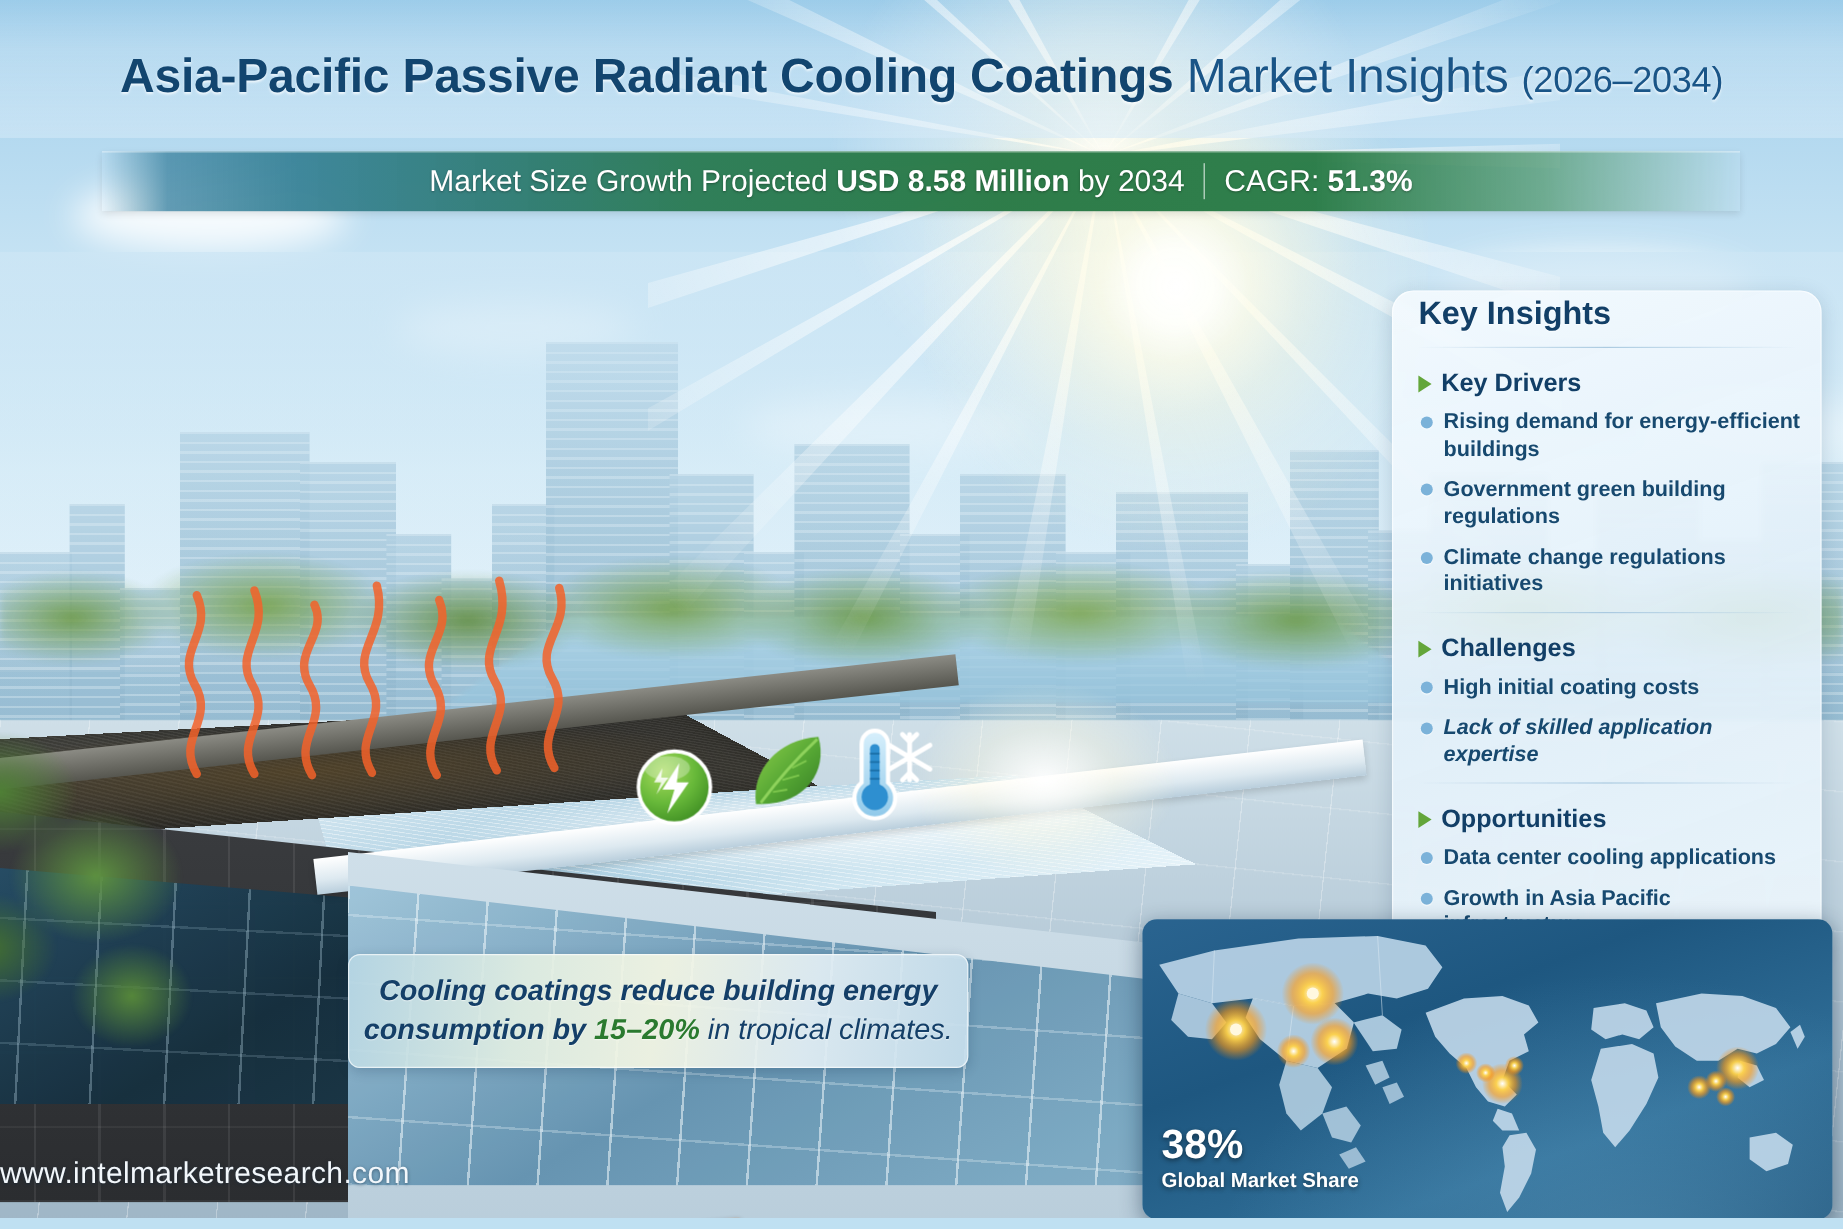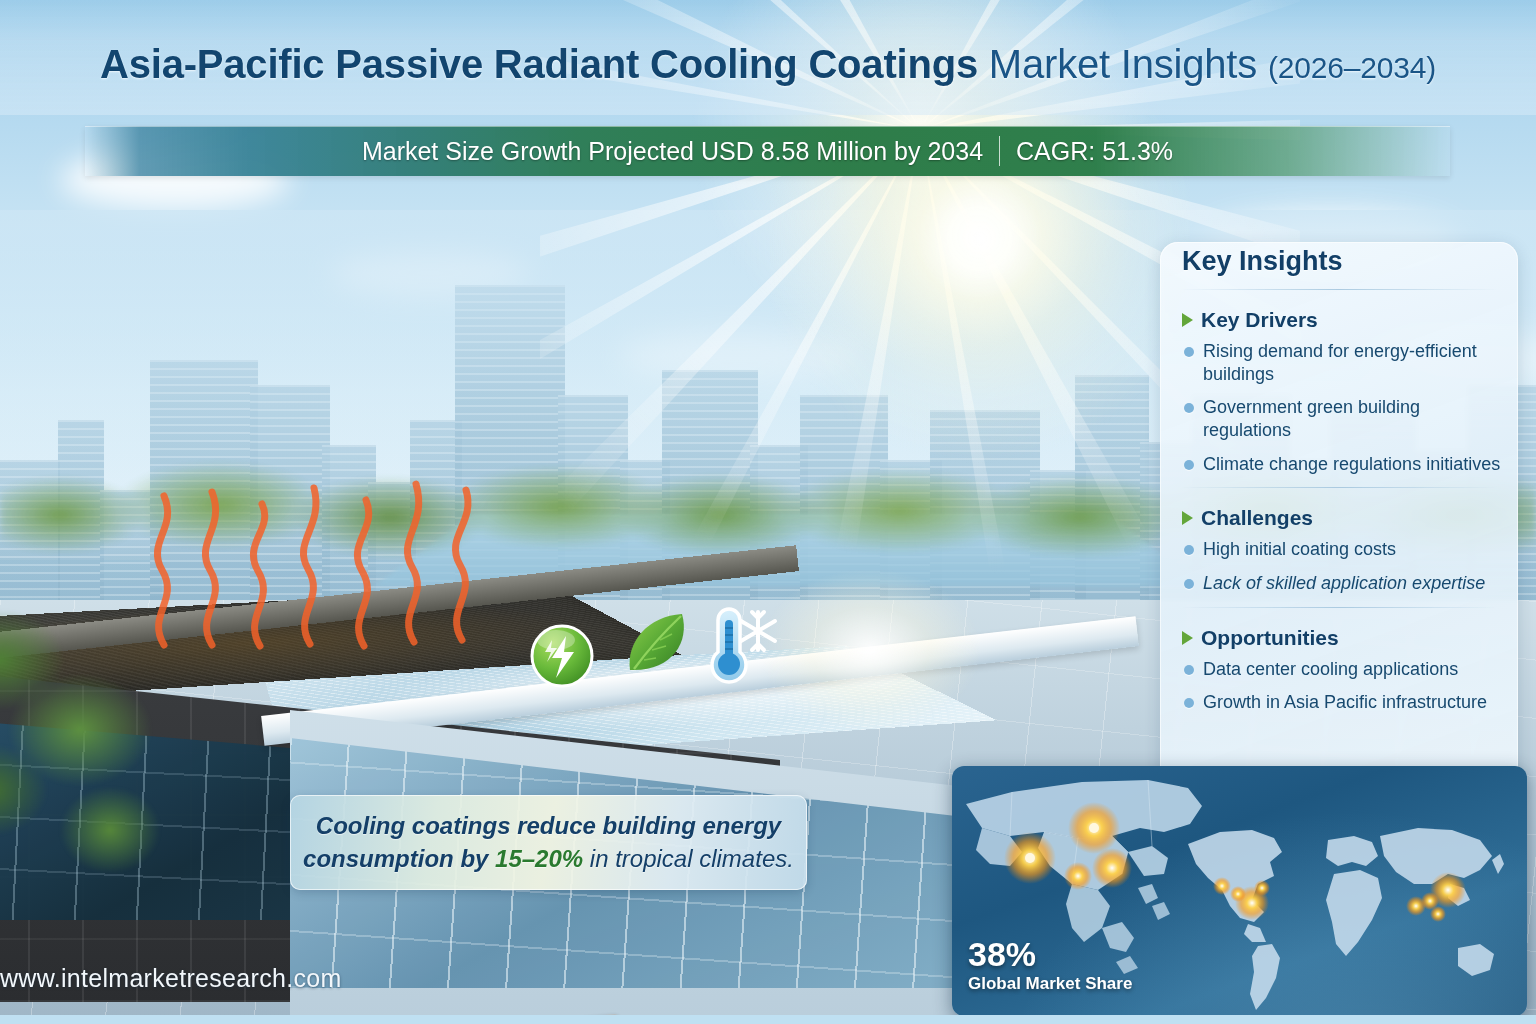--- a/index.html
+++ b/index.html
@@ -182,42 +182,42 @@
       rgba(90,158,120,.80) 88%, rgba(190,222,230,.10) 100%);
     box-shadow:0 1px 0 rgba(255,255,255,.45) inset,0 2px 6px rgba(0,0,0,.10);
   }
   .bannertxt{
     position:absolute;left:0;top:0;width:1365px;height:50px;
     display:flex;align-items:center;justify-content:center;
     font-size:25px;color:#ffffff;white-space:nowrap;
     text-shadow:0 1px 2px rgba(0,0,0,.35);
   }
   .bannertxt .lt{font-weight:normal;text-align:center;}
-  .bannertxt .bd{font-weight:normal;}
+  .bannertxt .bd{font-weight:bold;}
   .sep{display:inline-block;width:1px;height:30px;background:rgba(255,255,255,.75);margin:0 16px;vertical-align:middle;}
   
   .panel{
     position:absolute;left:1160px;top:242px;width:358px;height:560px;
     border-radius:18px;
     background:linear-gradient(160deg,rgba(244,250,254,.92),rgba(228,241,250,.90) 55%,rgba(236,246,252,.92));
     box-shadow:0 4px 16px rgba(25,60,95,.18),0 0 0 1px rgba(255,255,255,.6) inset;
     backdrop-filter:blur(2px);
   }
   .panel h2{
     margin:0;padding:4px 0 0 22px;font-size:27px;font-weight:bold;color:#123f67;
     text-shadow:0 1px 1px rgba(255,255,255,.8);
   }
   .hr{height:1px;margin:12px 20px 6px 20px;background:linear-gradient(90deg,rgba(160,195,220,0),rgba(160,195,220,.85),rgba(160,195,220,0));}
   .sect{padding:6px 16px 0 22px;}
   .sectHead{display:flex;align-items:center;gap:8px;margin:6px 0 8px 0;}
   .tri{width:0;height:0;border-left:11px solid #63a63a;border-top:7px solid transparent;border-bottom:7px solid transparent;}
   .sectTitle{font-size:21px;font-weight:bold;color:#123f67;}
   .li{display:flex;align-items:flex-start;gap:9px;margin:0 0 11px 2px;}
   .dot{width:10px;height:10px;border-radius:50%;background:#7bb2d9;margin-top:7px;flex:0 0 10px;box-shadow:0 1px 1px rgba(255,255,255,.7);}
-  .litext{font-size:18px;line-height:1.26;color:#17496f;}
+  .litext{font-size:18px;line-height:1.26;color:#17496f;font-weight:bold;}
   .ital{font-style:italic;}
   
   .callout{
     position:absolute;left:290px;top:795px;width:517px;height:95px;border-radius:10px;
     background:linear-gradient(100deg,rgba(182,214,228,.92),rgba(225,238,226,.93) 28%,rgba(245,247,228,.92) 50%,rgba(226,238,244,.93) 74%,rgba(198,222,236,.92));
     box-shadow:0 3px 10px rgba(20,50,80,.22),0 0 0 1px rgba(255,255,255,.65) inset;
     display:flex;flex-direction:column;align-items:center;justify-content:center;
   }
   .coLine{font-size:24px;font-style:italic;font-weight:bold;color:#143f68;line-height:1.35;white-space:nowrap;text-shadow:0 1px 1px rgba(255,255,255,.6);}
   .coHi{color:#2a7a2f;}

